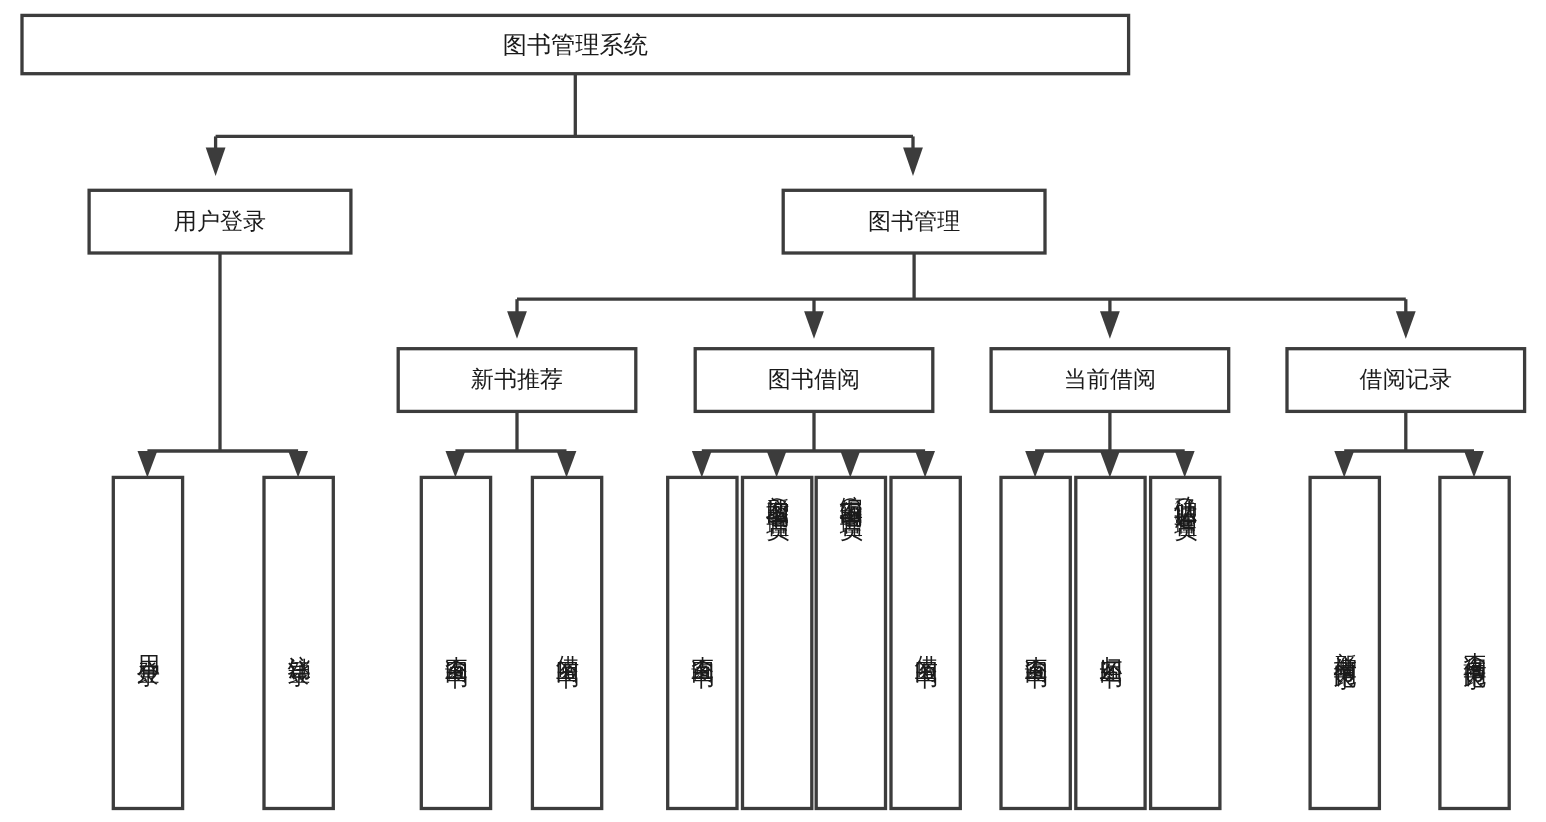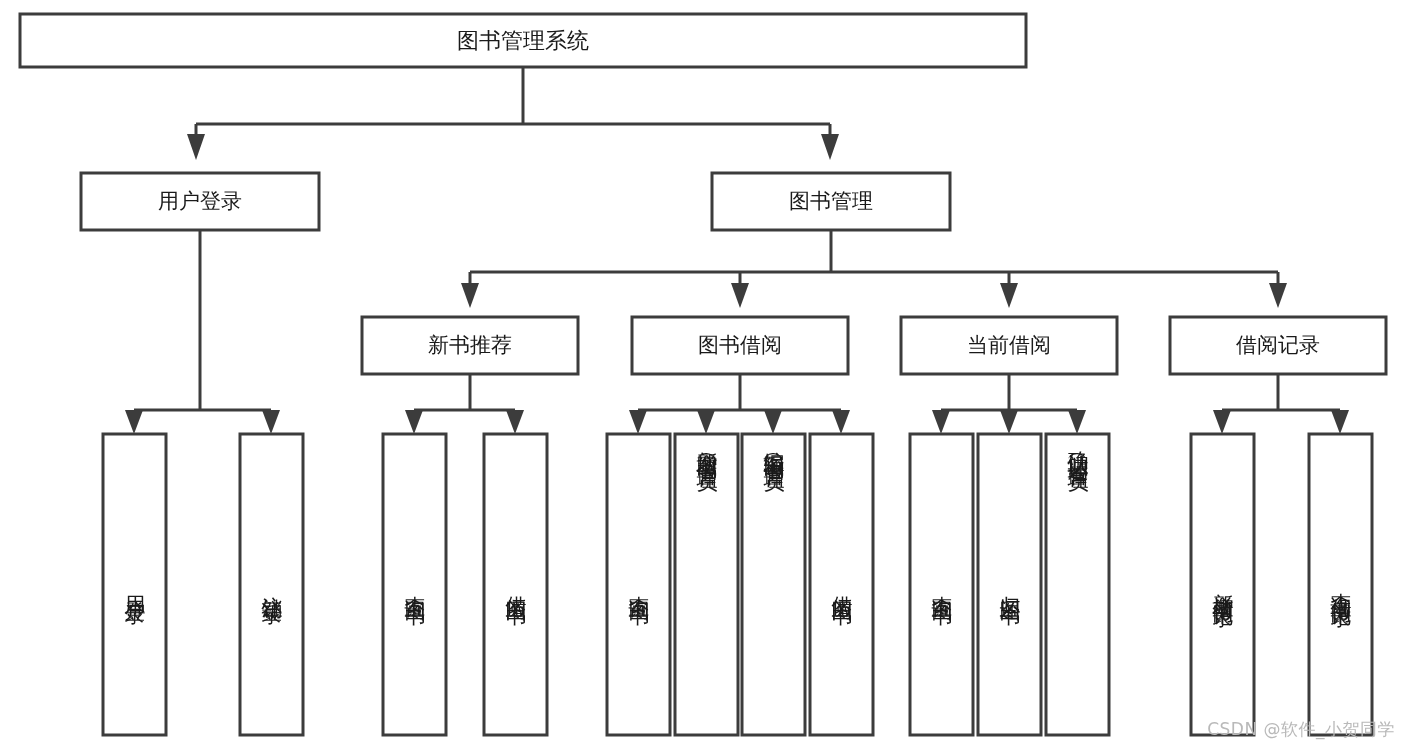--- a/index.html
+++ b/index.html
@@ -244,15 +244,14 @@
     <span class="vlabel">确认归还（管理员）</span>
   </div>
 
   <div class="vlabel-wrap" style="left:1191px; top:434px; width:63px; height:301px;">
     <span class="vlabel">新增借阅记录</span>
   </div>
   <div class="vlabel-wrap" style="left:1309px; top:434px; width:63px; height:301px;">
     <span class="vlabel">查询借阅记录</span>
   </div>
 
-  <div class="watermark">CSDN @软件_小贺同学</div>
 
 </div>
 
 </body></html>

